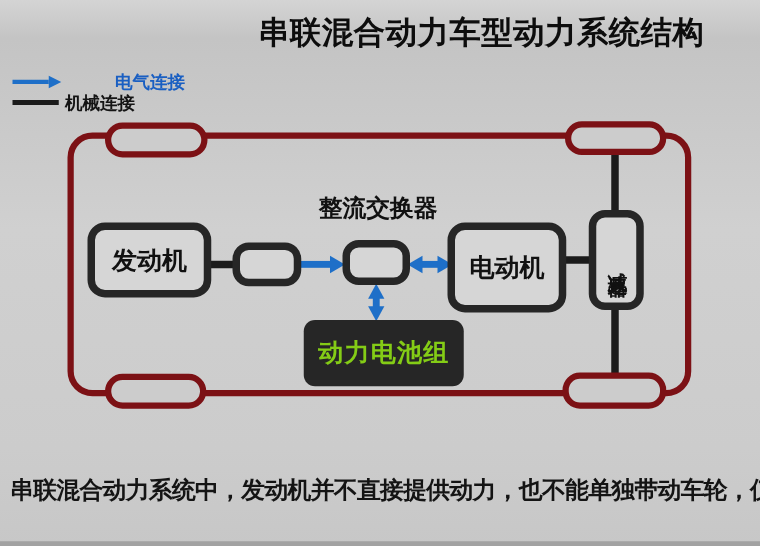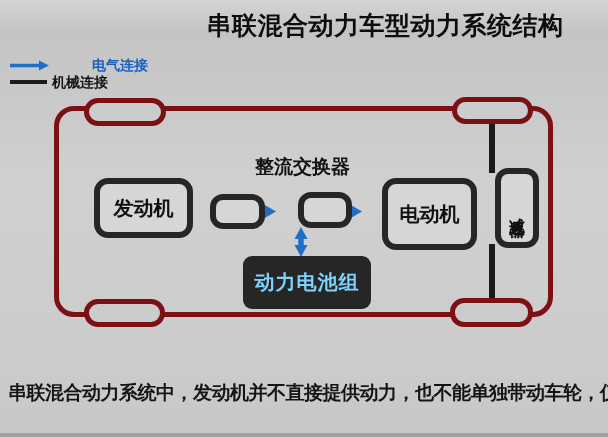--- a/index.html
+++ b/index.html
@@ -1,21 +1,21 @@
 <!DOCTYPE html>
 <html><head>
 <meta charset="utf-8">
 <style>
   html,body{margin:0;padding:0;}
   #stage{
     position:relative;
     width:608px;height:437px;
     overflow:hidden;
     background:linear-gradient(180deg,#d4d4d4 0%,#c4c4c4 7%,#d0d0d0 42%,#cccccc 82%,#c7c7c7 100%);
-    font-family:Liberation Serif, serif;
+    font-family:Liberation Mono, monospace;
   }
   .abs{position:absolute;}
   
   .title{
     left:165px;top:9px;width:440px;
     text-align:center;
     font-size:25px;font-weight:bold;color:#0d0d0d;
     letter-spacing:0.5px;white-space:nowrap;
   }
   
@@ -39,36 +39,36 @@
   .wheel-bl{left:84px;top:299px;width:71px;height:18px;}
   .wheel-br{left:450px;top:298px;width:73px;height:19px;}
   
   .connector-svg{left:0;top:0;}
   
   .node{
     box-sizing:border-box;
     border:6px solid #262626;border-radius:14px;
     background:#d6d6d6;
     display:flex;align-items:center;justify-content:center;
-    font-weight:bold;color:#111;margin-left:24px;
+    font-weight:bold;color:#111;
   }
   .node-engine{left:70px;top:178px;width:99px;height:60px;font-size:20px;}
   .node-generator{left:186px;top:194px;width:55px;height:35px;border-radius:13px;}
   .node-rectifier{left:274px;top:192px;width:54px;height:36px;border-radius:13px;}
   .node-motor{left:358px;top:178px;width:95px;height:72px;font-size:20px;}
   .node-reducer{left:471px;top:168px;width:44px;height:80px;border-radius:13px;font-size:16px;}
   .node-reducer .vtext{
     writing-mode:vertical-rl;text-orientation:upright;
     letter-spacing:2px;line-height:1;
   }
   .node-battery{
     left:243px;top:256px;width:128px;height:53px;
     border-radius:9px;background:#262626;
     display:flex;align-items:center;justify-content:center;
-    color:#7dd3fc;font-weight:bold;font-size:20px;letter-spacing:1px;
+    color:#84cc16;font-weight:bold;font-size:20px;letter-spacing:1px;
   }
   
   .float-label{
     font-size:19px;font-weight:bold;color:#111;
     text-align:center;white-space:nowrap;
   }
   .label-generator{left:168px;top:155px;width:90px;}
   .label-rectifier{left:255px;top:154px;width:95px;}
   
   .caption{

